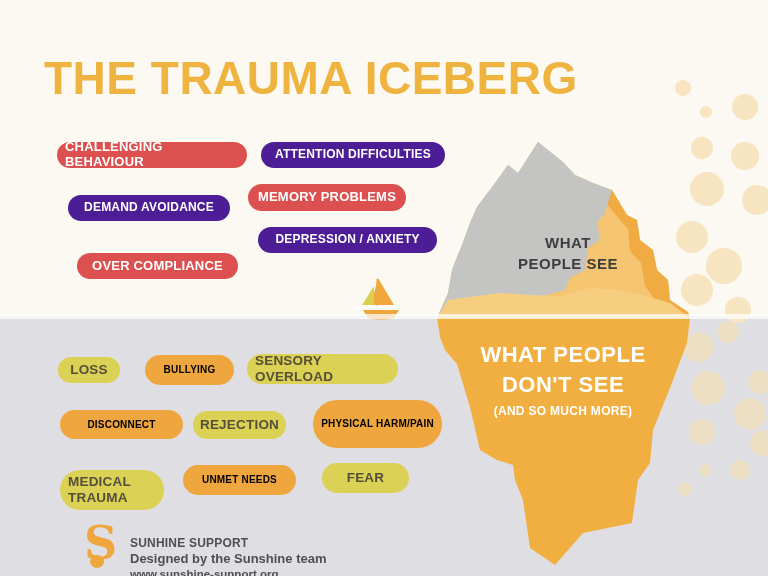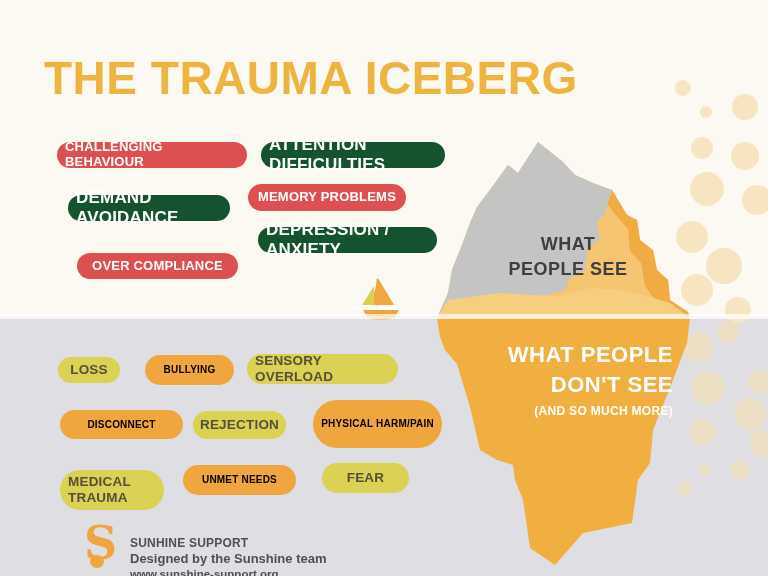--- a/index.html
+++ b/index.html
@@ -16,21 +16,21 @@
     position:absolute;left:44px;top:51px;width:600px;
     font-size:46px;font-weight:bold;color:#EFB440;letter-spacing:0.5px;white-space:nowrap;
   }
 
   .pill{
     position:absolute;display:flex;align-items:center;justify-content:center;
     border-radius:15px;font-weight:bold;line-height:1.15;
     letter-spacing:0.2px;padding:0 8px;box-sizing:border-box;
   }
   .pill.red{background:#DC5150;color:#FFFFFF;font-size:13px;}
-  .pill.blue{background:#14532d;color:#FFFFFF;font-size:17px;}
+  .pill.blue{background:#4c1d95;color:#FFFFFF;font-size:12px;}
   .pill.orange{background:#F0A63E;color:#000000;font-size:10px;}
   .pill.olive{background:#DBD154;color:#564F3A;font-size:13.5px;}
 
   .p-cb{left:57px;top:142px;width:190px;height:26px;}
   .p-ad{left:261px;top:142px;width:184px;height:26px;}
   .p-da{left:68px;top:195px;width:162px;height:26px;}
   .p-mp{left:248px;top:184px;width:158px;height:27px;}
   .p-dx{left:258px;top:227px;width:179px;height:26px;}
   .p-oc{left:77px;top:253px;width:161px;height:26px;}
 
@@ -39,24 +39,24 @@
   .p-sen{left:247px;top:354px;width:151px;height:30px;}
   .p-dis{left:60px;top:410px;width:123px;height:29px;}
   .p-rej{left:193px;top:411px;width:93px;height:28px;}
   .p-phy{left:313px;top:400px;width:129px;height:48px;border-radius:24px;}
   .p-med{left:60px;top:458px;width:104px;height:40px;border-radius:20px;margin-top:12px;}
   .p-unm{left:183px;top:465px;width:113px;height:30px;}
   .p-fear{left:322px;top:463px;width:87px;height:30px;}
 
   .see-heading{
     position:absolute;left:468px;top:232px;width:200px;text-align:center;
-    color:#3E3E3E;font-weight:bold;font-size:18px;line-height:1.4;letter-spacing:0.5px;
+    color:#3E3E3E;font-weight:bold;font-size:15px;line-height:1.4;letter-spacing:0.5px;
   }
   .dontsee-heading{
-    position:absolute;left:453px;top:340px;width:220px;text-align:right;
+    position:absolute;left:453px;top:340px;width:220px;text-align:center;
     color:#FFFFFF;font-weight:bold;letter-spacing:0.5px;
   }
   .dontsee-heading .big{font-size:22px;line-height:1.35;}
   .dontsee-heading .sub{font-size:12px;margin-top:5px;letter-spacing:0.3px;}
 
   .logo-s{
     position:absolute;left:84px;top:516px;
     font-family:"DejaVu Serif",serif;font-weight:bold;font-size:46px;color:#EFA73D;
   }
   .logo-dot{position:absolute;left:90px;top:555px;width:14px;height:13px;border-radius:50%;background:#EFA73D;}

